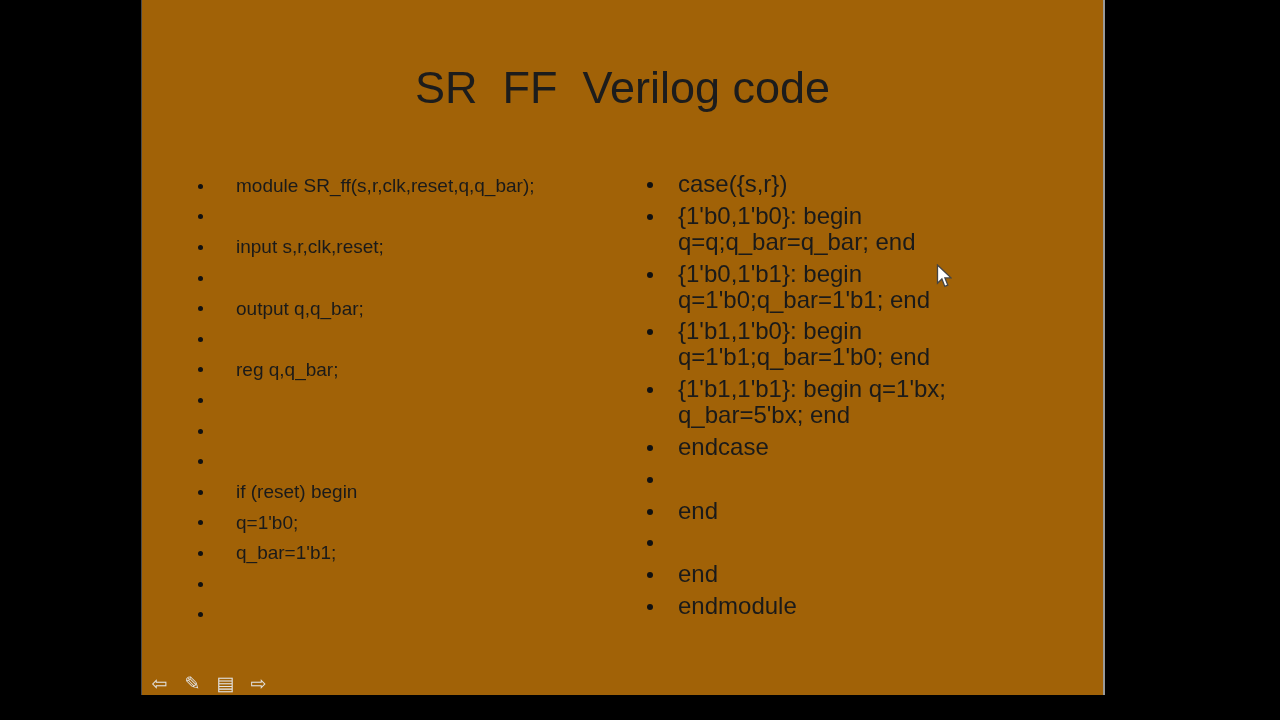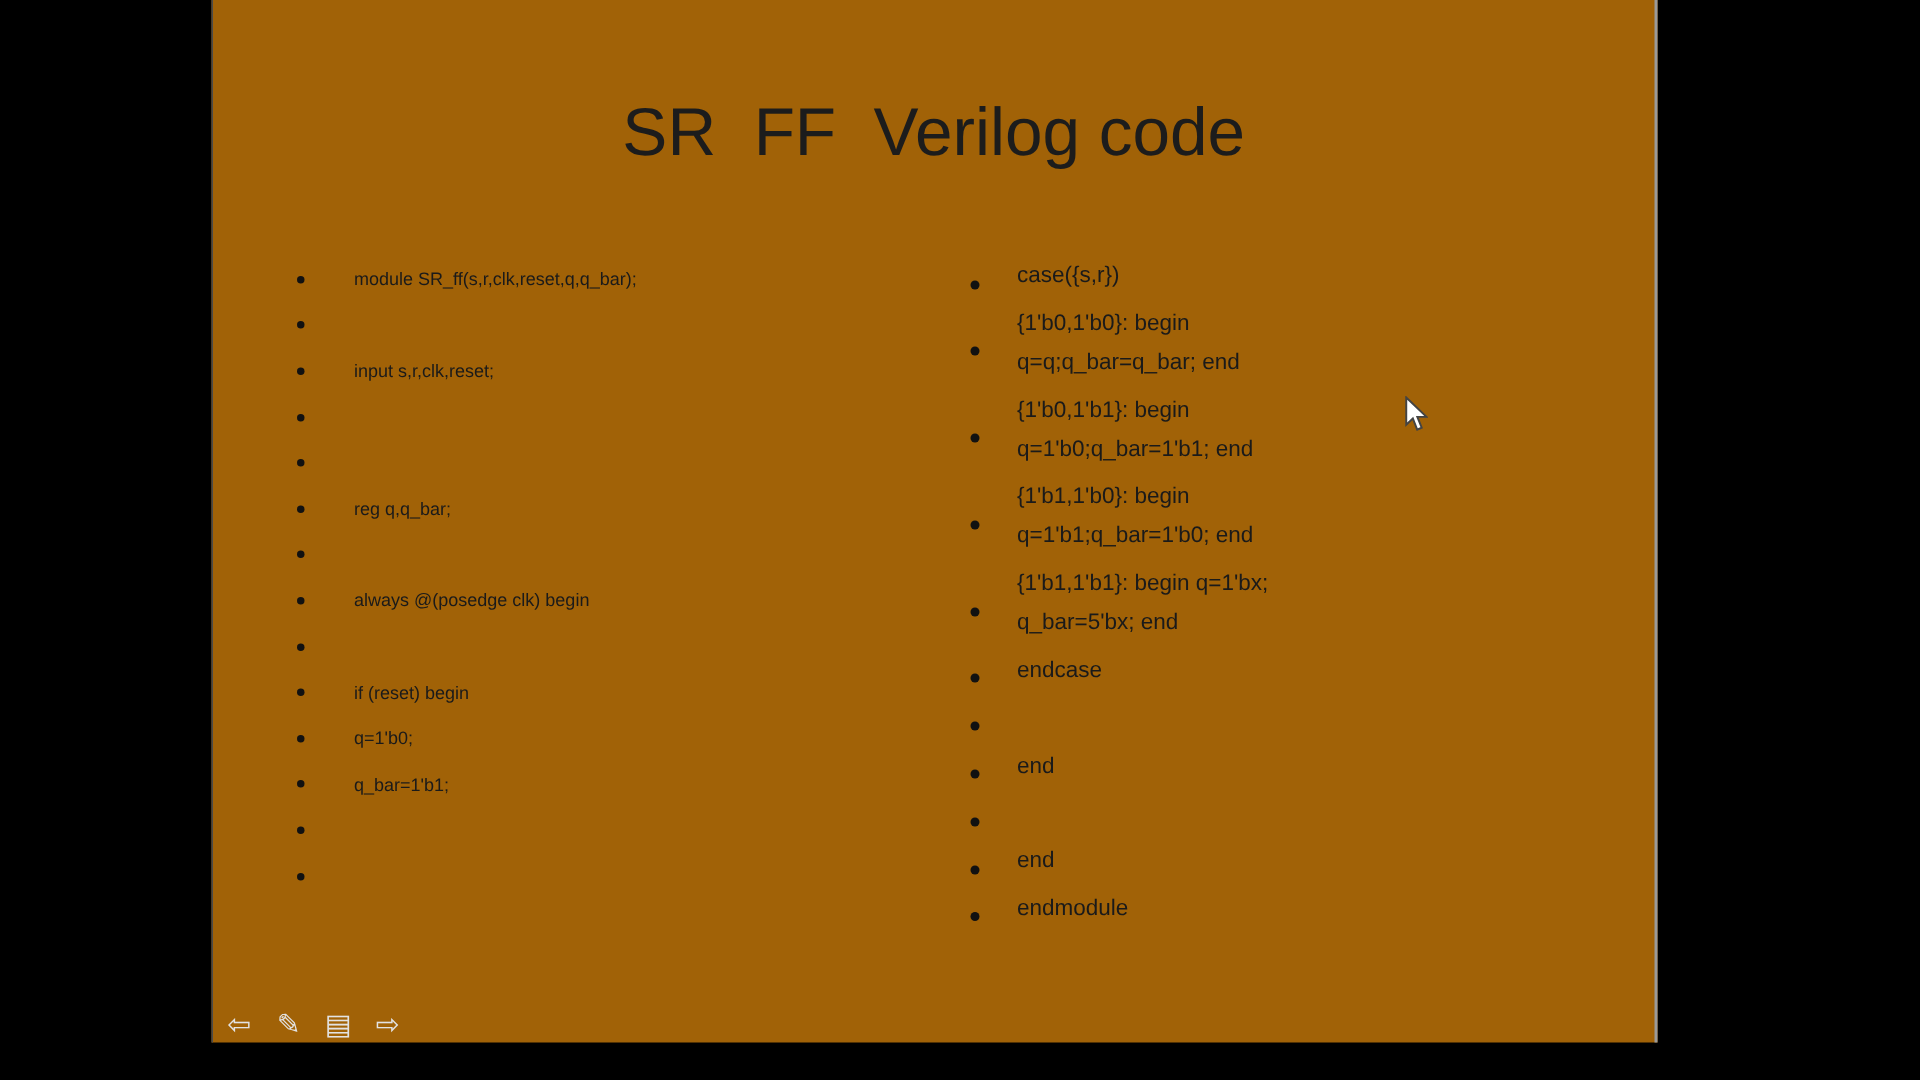--- a/index.html
+++ b/index.html
@@ -29,28 +29,28 @@
     white-space:pre;
   }
   .bullet-col{position:absolute;}
   .left-col{left:56px;top:171px;width:430px;}
   .right-col{left:505px;top:171px;width:440px;}
 
   .bullet-item{display:flex;color:#1a1a1a;}
   .left-col .bullet-item{
     height:30.6px;
     align-items:center;
-    font-size:12px;
+    font-size:19px;
   }
   .right-col .bullet-item{
-    font-size:15px;
+    font-size:24px;
     line-height:26px;
     min-height:26px;
     margin-bottom:5.8px;
-    align-items:center;
+    align-items:flex-start;
   }
   .bullet-marker{flex:none;display:flex;}
   .left-col .bullet-marker{width:38px;align-items:center;height:100%;}
   .left-col .bullet-marker::before{
     content:"";width:5px;height:5px;border-radius:50%;background:#111;
   }
   .right-col .bullet-marker{width:31px;}
   .right-col .bullet-marker::before{
     content:"";width:6px;height:6px;border-radius:50%;background:#111;
     margin-top:11px;
@@ -100,37 +100,40 @@
         <div class="bullet-text">
           <div>input s,r,clk,reset;</div>
         </div>
       </div>
       <div class="bullet-item">
         <span class="bullet-marker"></span>
         <div class="bullet-text"></div>
       </div>
       <div class="bullet-item">
         <span class="bullet-marker"></span>
+        <div class="bullet-text">
+          <div>output q,q_bar;</div>
+        </div>
+      </div>
+      <div class="bullet-item">
+        <span class="bullet-marker"></span>
         <div class="bullet-text"></div>
       </div>
       <div class="bullet-item">
         <span class="bullet-marker"></span>
         <div class="bullet-text">
           <div>reg q,q_bar;</div>
         </div>
       </div>
       <div class="bullet-item">
         <span class="bullet-marker"></span>
         <div class="bullet-text"></div>
       </div>
       <div class="bullet-item">
         <span class="bullet-marker"></span>
-        <div class="bullet-text">
-          <div>always @(posedge clk) begin</div>
-        </div>
       </div>
       <div class="bullet-item">
         <span class="bullet-marker"></span>
         <div class="bullet-text"></div>
       </div>
       <div class="bullet-item">
         <span class="bullet-marker"></span>
         <div class="bullet-text">
           <div>if (reset) begin</div>
         </div>

